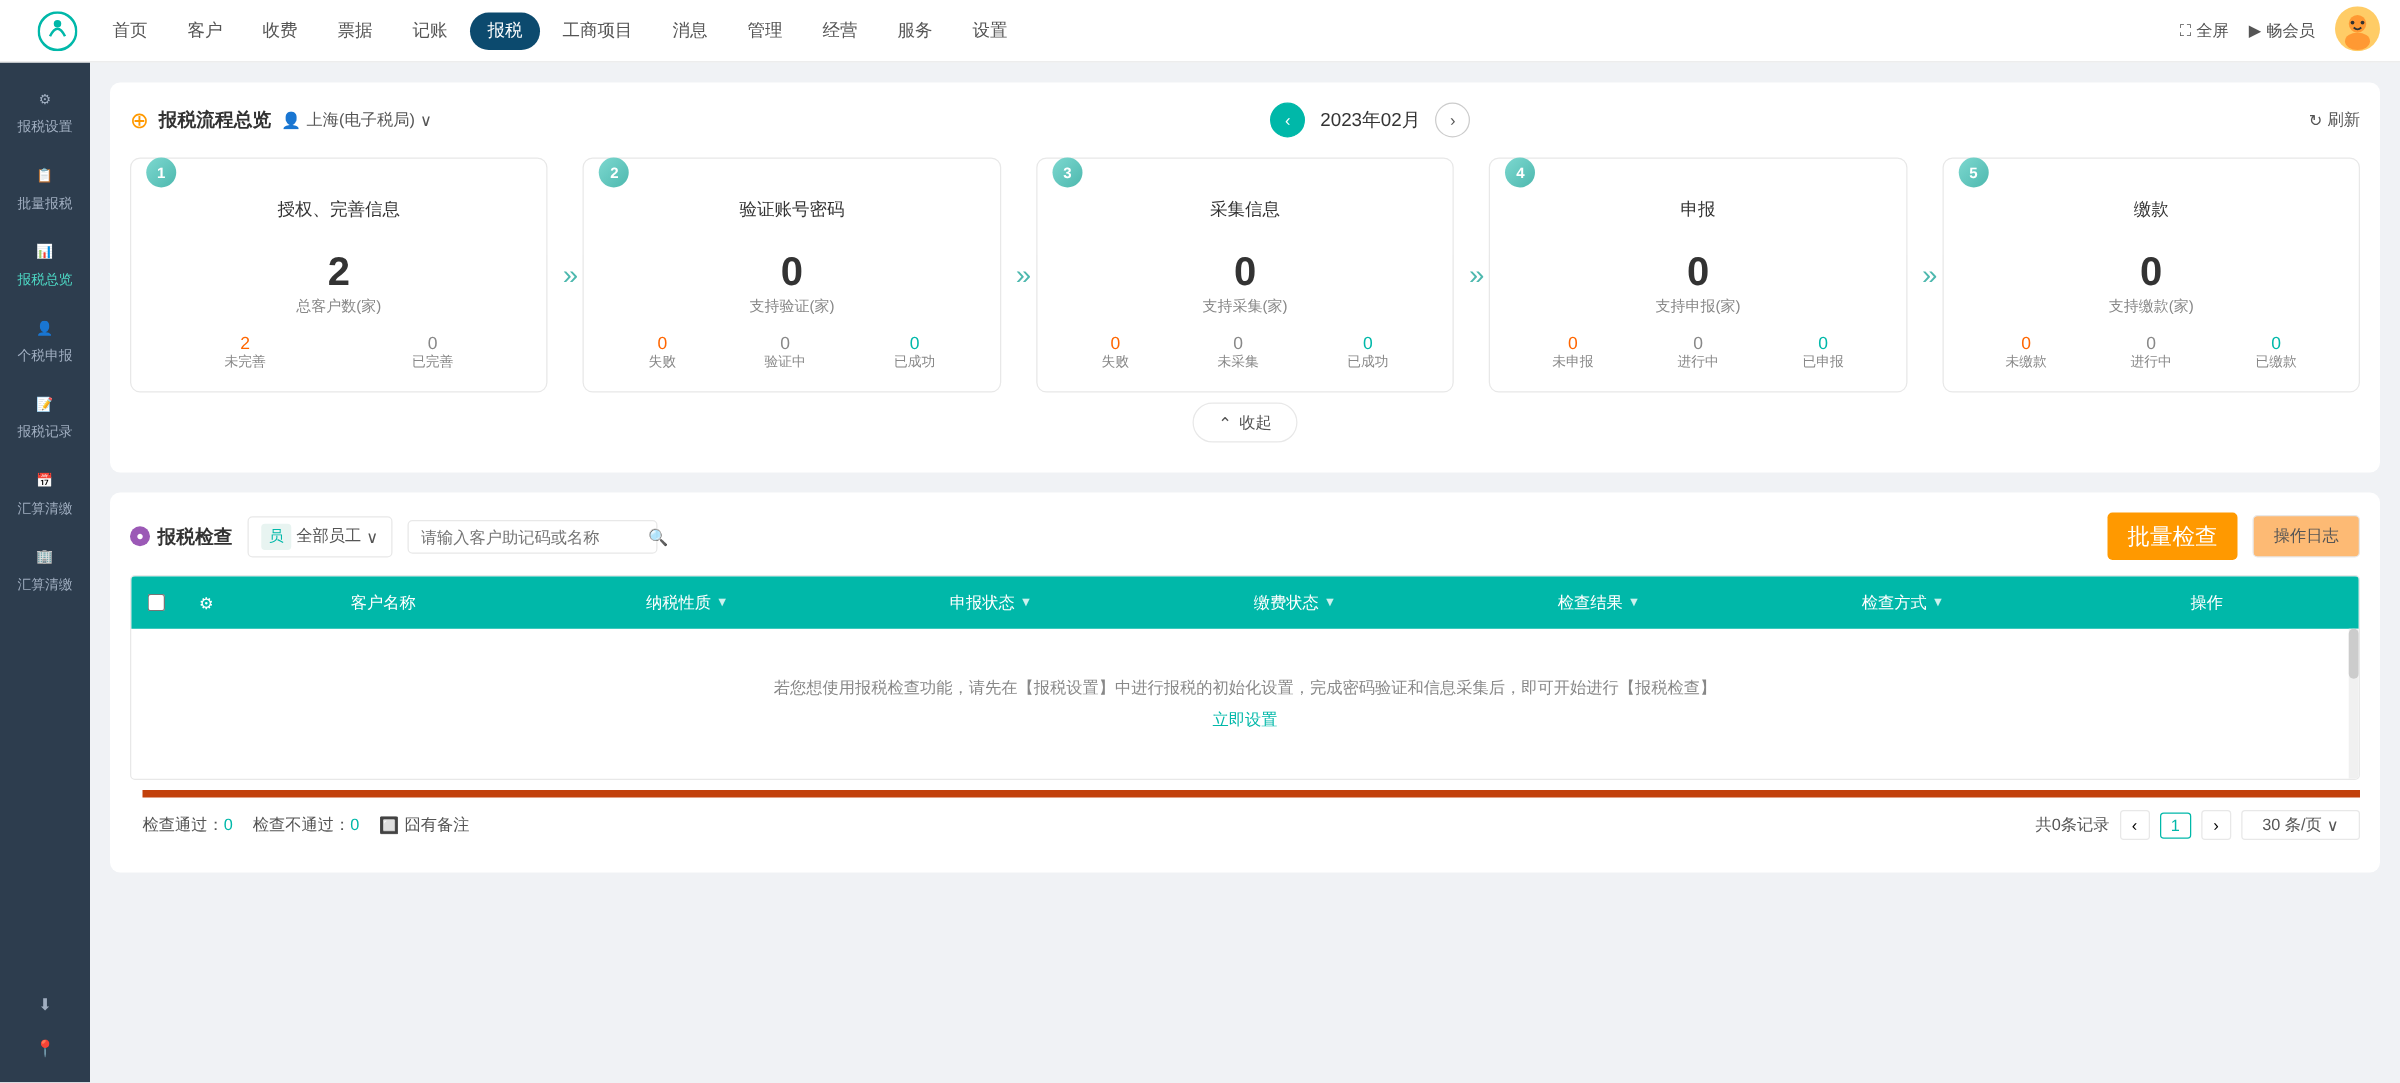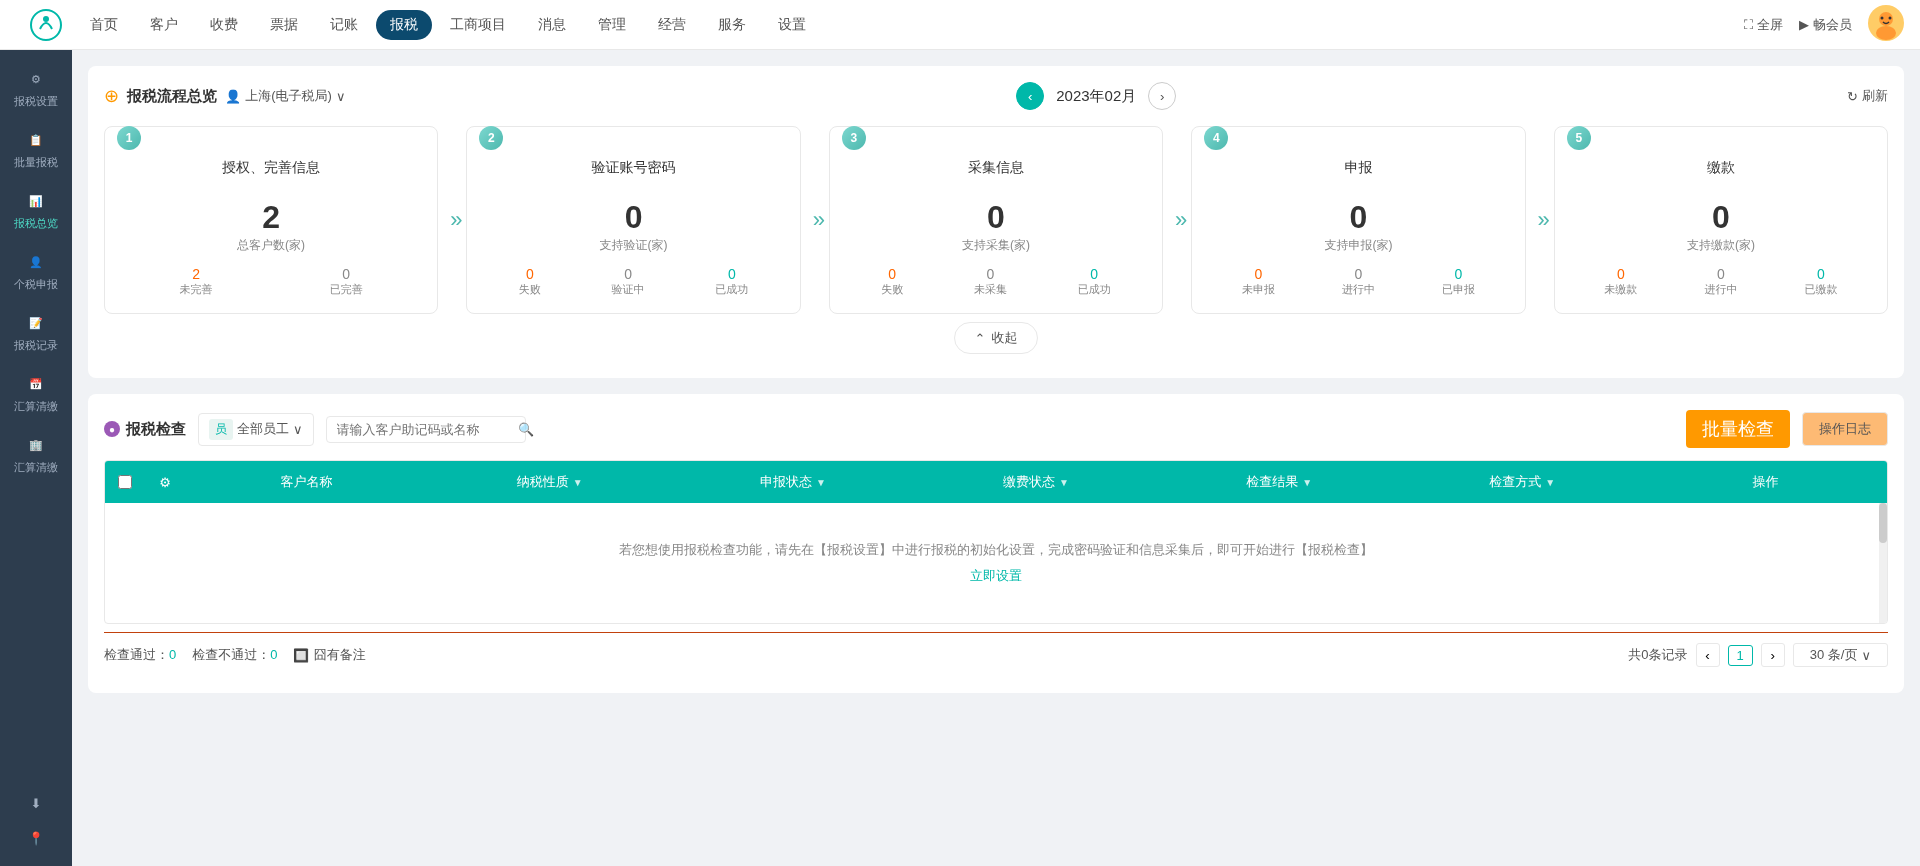--- a/index.html
+++ b/index.html
@@ -82,21 +82,21 @@
     .th-settings { width: 40px; display: flex; align-items: center; justify-content: center; padding: 12px 0; color: #fff; }
     .th-cell { flex: 1; padding: 12px 8px; text-align: right; color: #fff; font-size: 13px; display: flex; align-items: center; justify-content: center; gap: 4px; }
     .th-filter { color: rgba(255,255,255,0.8); font-size: 10px; }
     .table-body { min-height: 120px; display: flex; align-items: center; justify-content: center; position: relative; }
     .empty-message { text-align: center; color: #888; font-size: 13px; line-height: 2; padding: 30px 0; }
     .empty-link { color: #00b8a9; cursor: pointer; }
     .scrollbar { position: absolute; right: 0; top: 0; width: 8px; height: 100%; background: #f0f0f0; }
     .scrollbar-thumb { width: 8px; height: 40px; background: #ccc; border-radius: 4px; }
 
     
-    .table-footer { display: flex; align-items: center; padding: 10px 0; border-top: 1px solid #c2410c; margin-top: 8px; }
+    .table-footer { display: flex; align-items: center; padding: 10px 0; border-top: 6px solid #c2410c; margin-top: 8px; margin-left: 10px; }
     .footer-stat { color: #555; font-size: 13px; margin-right: 16px; }
     .footer-stat a { color: #00b8a9; }
     .footer-badge { display: flex; align-items: center; gap: 4px; color: #555; font-size: 13px; }
     .footer-badge-icon { color: #888; }
     .pagination { margin-left: auto; display: flex; align-items: center; gap: 8px; font-size: 13px; color: #555; }
     .pagination-btn { width: 24px; height: 24px; border: 1px solid #e8e8e8; border-radius: 3px; display: flex; align-items: center; justify-content: center; cursor: pointer; background: #fff; }
     .page-num { padding: 2px 8px; border: 1px solid #00b8a9; border-radius: 3px; color: #00b8a9; }
     .per-page { display: flex; align-items: center; gap: 4px; border: 1px solid #e8e8e8; border-radius: 3px; padding: 2px 16px; cursor: pointer; }
 
     input[type=checkbox] { width: 14px; height: 14px; cursor: pointer; }

